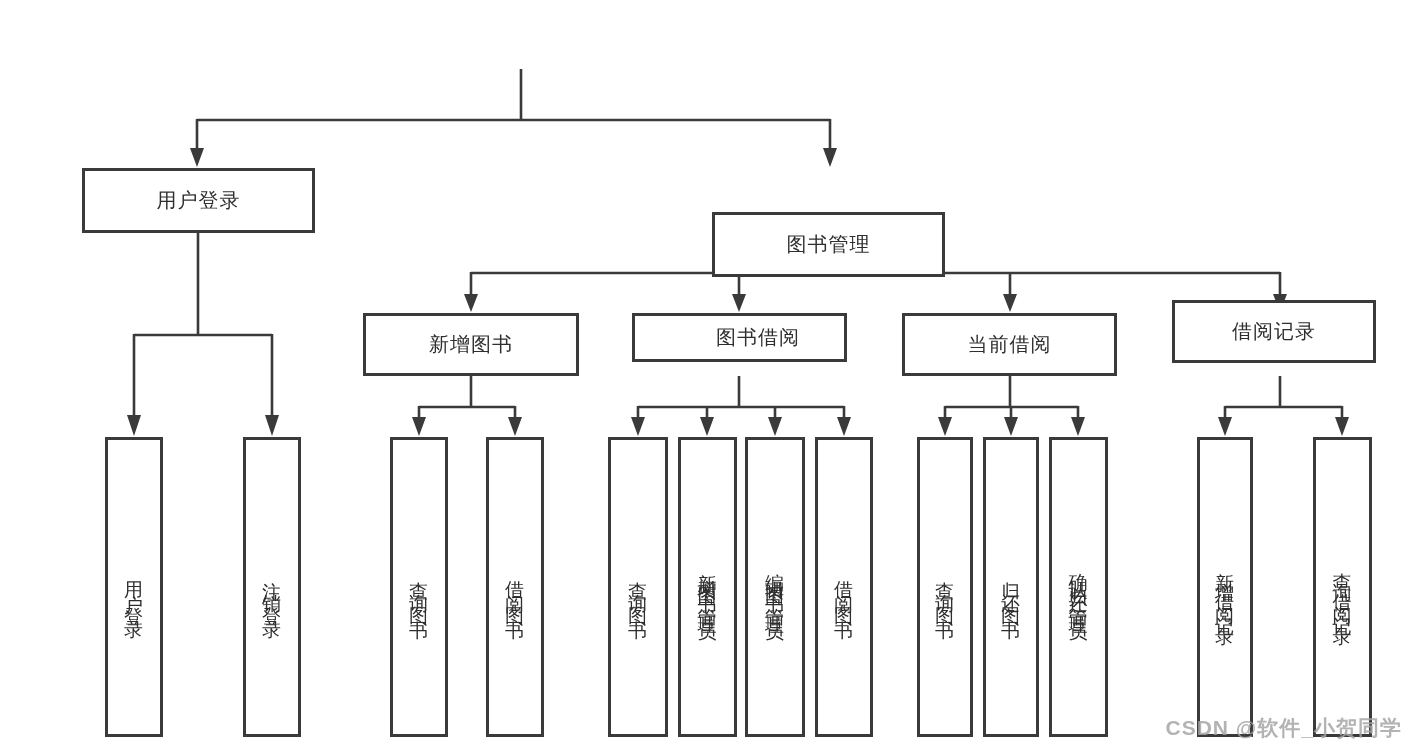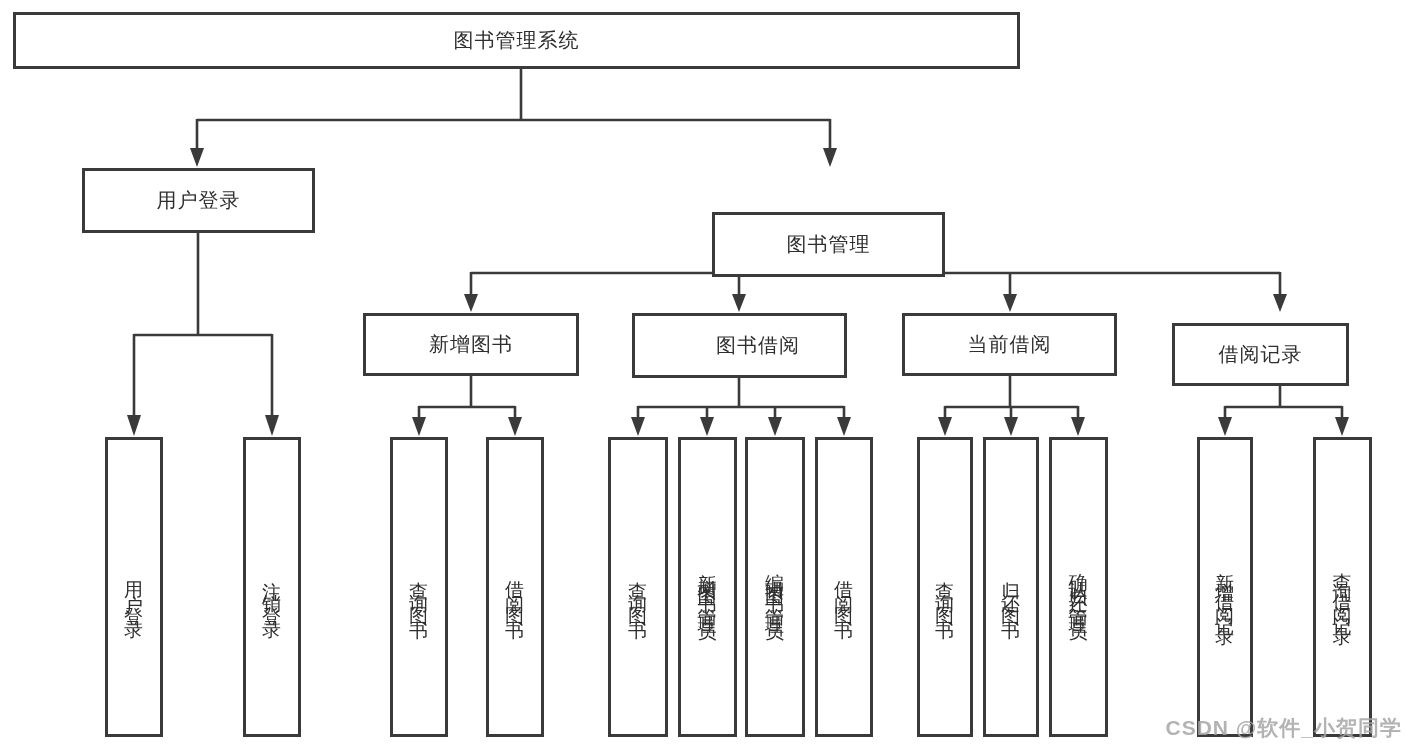--- a/index.html
+++ b/index.html
@@ -52,23 +52,23 @@
     letter-spacing: 1px;
     z-index: 5;
     white-space: nowrap;
     font-weight: bold;
   }
   
   #n-root   { left: 13px;  top: 12px;  width: 1007px; height: 57px; }
   #n-login  { left: 82px;  top: 168px; width: 233px;  height: 65px; }
   #n-mgmt   { left: 712px; top: 168px; width: 233px;  height: 65px; margin-top: 44px; }
   #n-rec    { left: 363px; top: 313px; width: 216px;  height: 63px; }
-  #n-borrow { left: 632px; top: 313px; width: 215px;  height: 65px; padding-left: 37px; }
+  #n-borrow { left: 632px; top: 313px; width: 215px;  height: 49px; padding-left: 37px; }
   #n-cur    { left: 902px; top: 313px; width: 215px;  height: 63px; }
-  #n-hist   { left: 1172px;top: 323px; width: 177px;  height: 63px; }
+  #n-hist   { left: 1172px;top: 300px; width: 204px;  height: 63px; }
   #l-1a { left: 105px;  width: 58px; }
   #l-1b { left: 243px;  width: 58px; }
   #l-2a { left: 390px;  width: 58px; }
   #l-2b { left: 486px;  width: 58px; }
   #l-3a { left: 608px;  width: 60px; }
   #l-3b { left: 678px;  width: 59px; }
   #l-3c { left: 745px;  width: 60px; }
   #l-3d { left: 815px;  width: 58px; }
   #l-4a { left: 917px;  width: 56px; }
   #l-4b { left: 983px;  width: 56px; }
@@ -131,23 +131,20 @@
              M700,417 L714,417 L707,436 Z
              M768,417 L782,417 L775,436 Z
              M837,417 L851,417 L844,436 Z
              M938,417 L952,417 L945,436 Z
              M1004,417 L1018,417 L1011,436 Z
              M1071,417 L1085,417 L1078,436 Z
              M1218,417 L1232,417 L1225,436 Z
              M1335,417 L1349,417 L1342,436 Z"></path>
   </svg>
 
-  <div class="node" id="n-root">
-    <span>图书管理系统</span>
-  </div>
 
   <div class="node" id="n-login">
     <span>用户登录</span>
   </div>
   <div class="node" id="n-mgmt">
     <span>图书管理</span>
   </div>
 
   <div class="node" id="n-rec">
     <span>新增图书</span>

